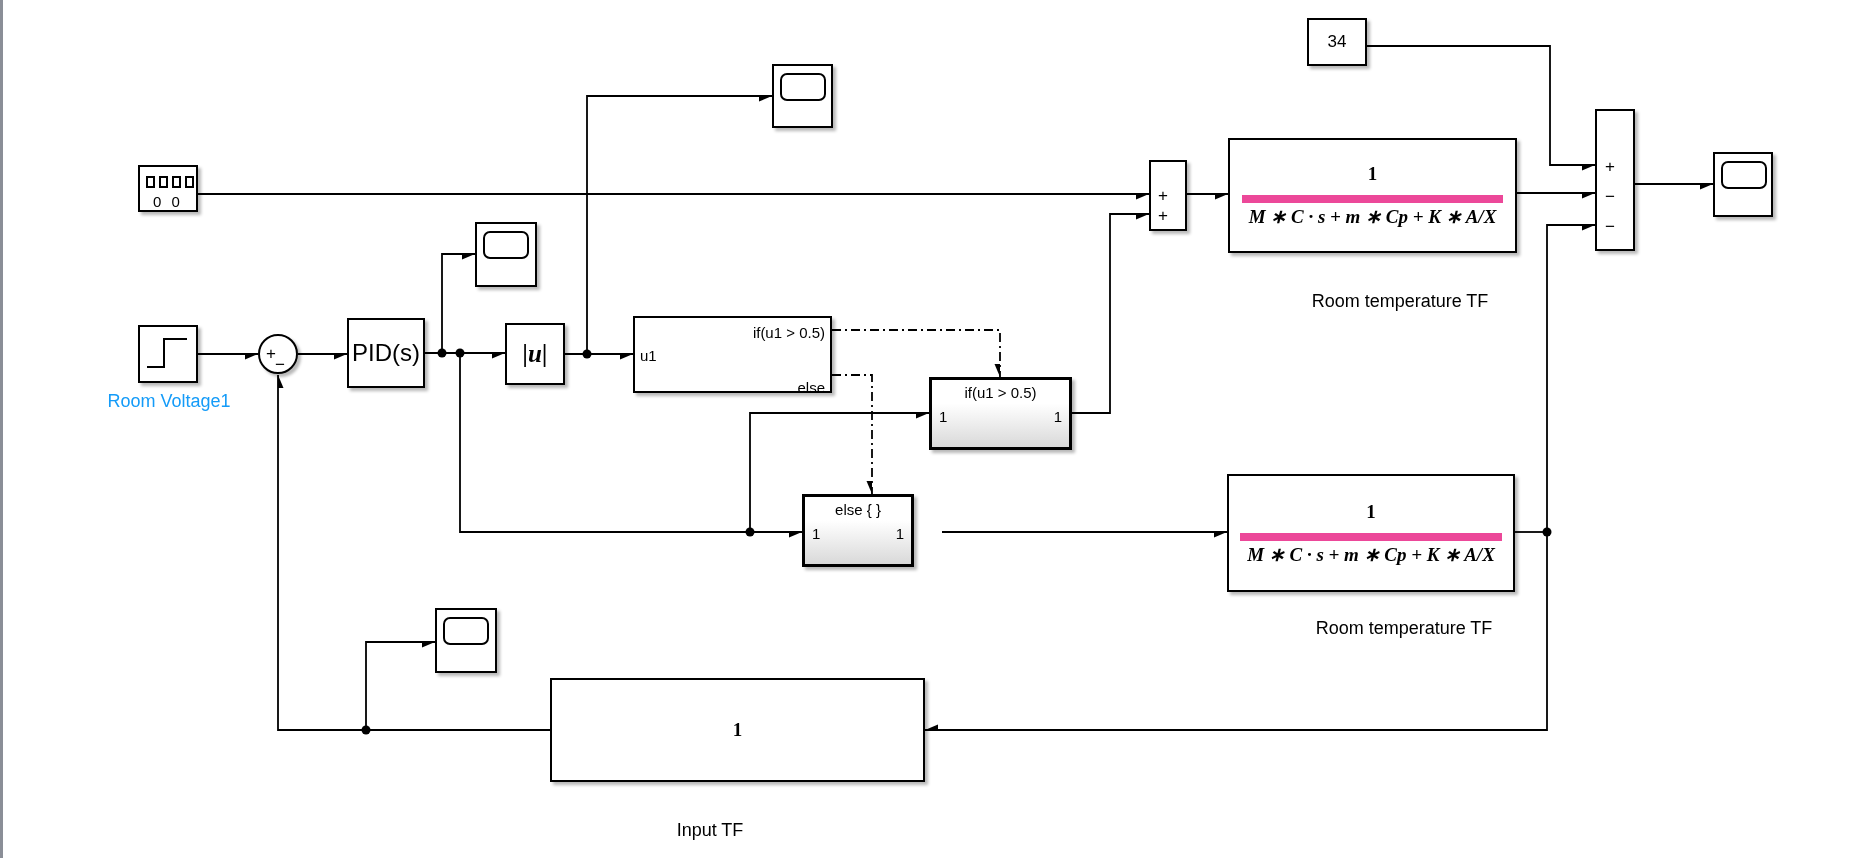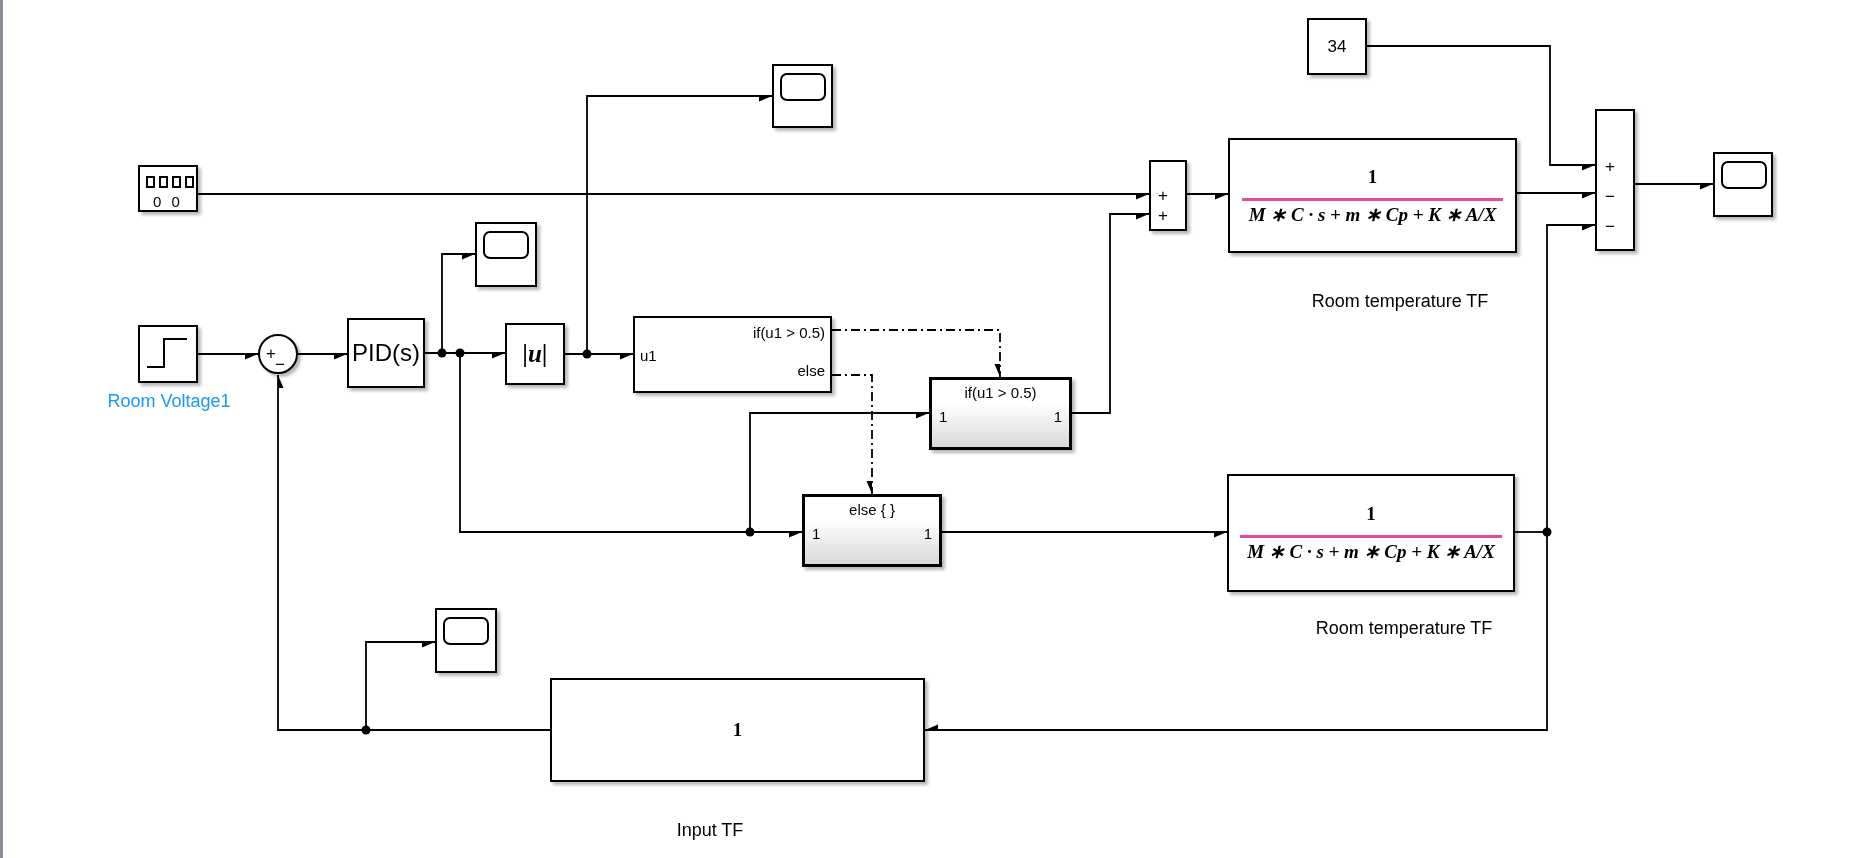--- a/index.html
+++ b/index.html
@@ -24,21 +24,21 @@
   .scope-screen{position:absolute;left:6px;top:7px;width:46px;height:28px;
                 border:2px solid #000;border-radius:7px;box-sizing:border-box;background:#fff;}
 
   
   .sumcircle{border-radius:50%;box-shadow:3px 3px 3px rgba(0,0,0,0.28);}
   .sign{position:absolute;font-size:17px;line-height:1;font-weight:normal;}
 
   
   .frac{font-family:"Liberation Serif",serif;font-weight:bold;text-align:center;}
   .frac .num{font-size:19px;padding:0 6px 1px;}
-  .frac .den{border-top:3px solid #ec4899;font-size:19px;font-style:italic;padding:2px 7px 0;margin-top:9px;}
+  .frac .den{border-top:8px solid #ec4899;font-size:19px;font-style:italic;padding:2px 7px 0;margin-top:9px;}
 
   .caption{position:absolute;z-index:2;font-size:18px;white-space:nowrap;transform:translateX(-50%);}
   .blue{color:#149bf8;}
 
   
   .portlabel{position:absolute;font-size:15px;line-height:1;}
   .subsys{border-width:3px;background:linear-gradient(180deg,#ffffff 35%,#d9d9d9 100%);}
   .subsys .title{position:absolute;left:0;width:100%;top:4px;text-align:center;font-size:15px;}
   .pid-label{font-size:24px;}
   .abs-label{font-family:"Liberation Serif",serif;font-weight:bold;font-style:italic;font-size:25px;}
@@ -120,49 +120,49 @@
     <span class="abs-label">|u|</span>
   </div>
 
   <div class="block" style="left:772px;top:64px;width:61px;height:64px;">
     <div class="scope-screen"></div>
   </div>
 
   <div class="block" style="left:633px;top:316px;width:199px;height:77px;">
     <span class="portlabel" style="left:5px;top:30px;">u1</span>
     <span class="portlabel" style="right:5px;top:7px;">if(u1 &gt; 0.5)</span>
-    <span class="portlabel" style="right:5px;top:45px;">else</span>
+    <span class="portlabel" style="right:5px;top:62px;">else</span>
   </div>
 
   <div class="block subsys" style="left:929px;top:377px;width:143px;height:73px;">
     <div class="title">if(u1 &gt; 0.5)</div>
     <span class="portlabel" style="left:7px;top:29px;">1</span>
     <span class="portlabel" style="right:7px;top:29px;">1</span>
   </div>
 
-  <div class="block subsys" style="left:802px;top:494px;width:140px;height:73px;">
+  <div class="block subsys" style="left:802px;top:494px;width:112px;height:73px;">
     <div class="title">else { }</div>
     <span class="portlabel" style="left:7px;top:29px;">1</span>
     <span class="portlabel" style="right:7px;top:29px;">1</span>
   </div>
 
   <div class="block" style="left:1149px;top:160px;width:38px;height:71px;">
     <span class="sign" style="left:7px;top:25px;">+</span>
     <span class="sign" style="left:7px;top:45px;">+</span>
   </div>
 
   <div class="block center" style="left:1228px;top:138px;width:289px;height:115px;">
     <div class="frac">
       <div class="num">1</div>
       <div class="den">M ∗ C · s + m ∗ Cp + K ∗ A/X</div>
     </div>
   </div>
   <div class="caption" style="left:1400px;top:291px;">Room temperature TF</div>
 
-  <div class="block center" style="left:1307px;top:18px;width:60px;height:57px;">
+  <div class="block center" style="left:1307px;top:18px;width:60px;height:48px;">
     <span class="const-label">34</span>
   </div>
 
   <div class="block" style="left:1595px;top:109px;width:40px;height:142px;">
     <span class="sign" style="left:8px;top:47px;">+</span>
     <span class="sign" style="left:8px;top:77px;">−</span>
     <span class="sign" style="left:8px;top:107px;">−</span>
   </div>
 
   <div class="block" style="left:1713px;top:152px;width:60px;height:65px;">

